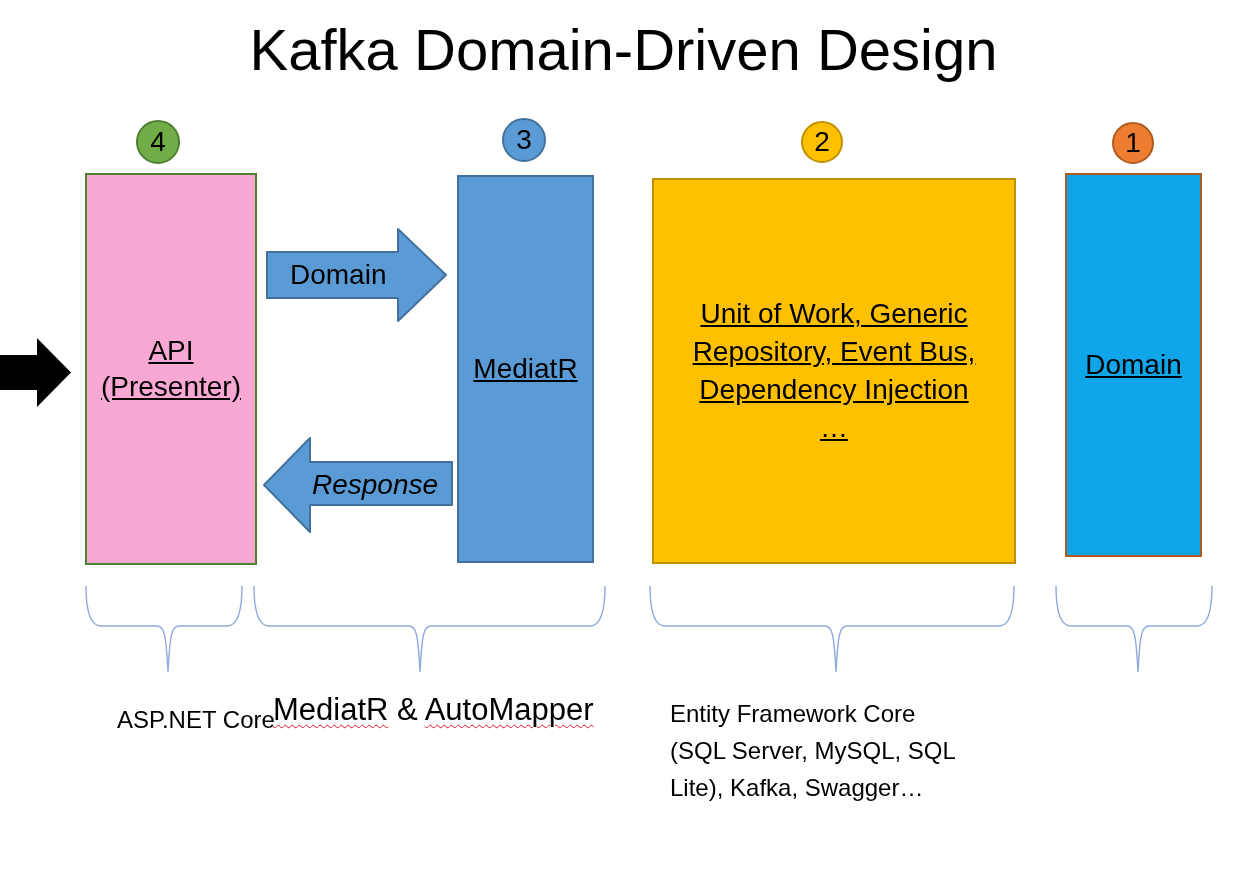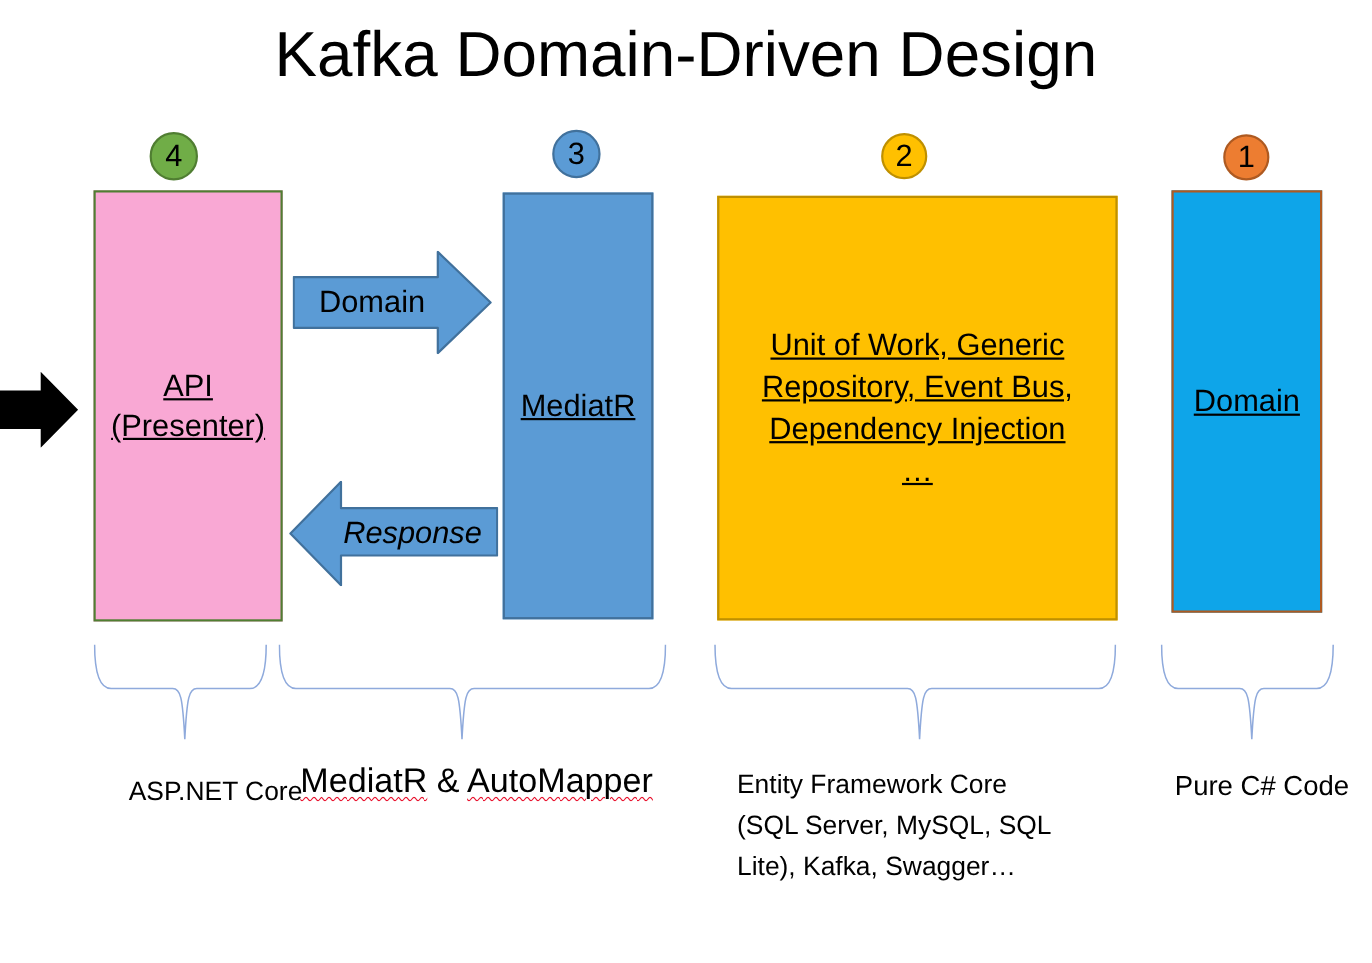--- a/index.html
+++ b/index.html
@@ -132,16 +132,15 @@
   </div>
 
   <div class="abs caption cap-aspnet">ASP.NET Core</div>
 
   <div class="abs caption cap-mediatr"><span class="sq">MediatR</span><span> &amp; </span><span class="sq">AutoMapper</span></div>
 
   <div class="abs caption cap-efcore">Entity Framework Core
 (SQL Server, MySQL, SQL
 Lite), Kafka, Swagger…</div>
 
-  <div class="abs caption cap-pure">Pure C# Code</div>
 
 
 </div>
 
 </body></html>

